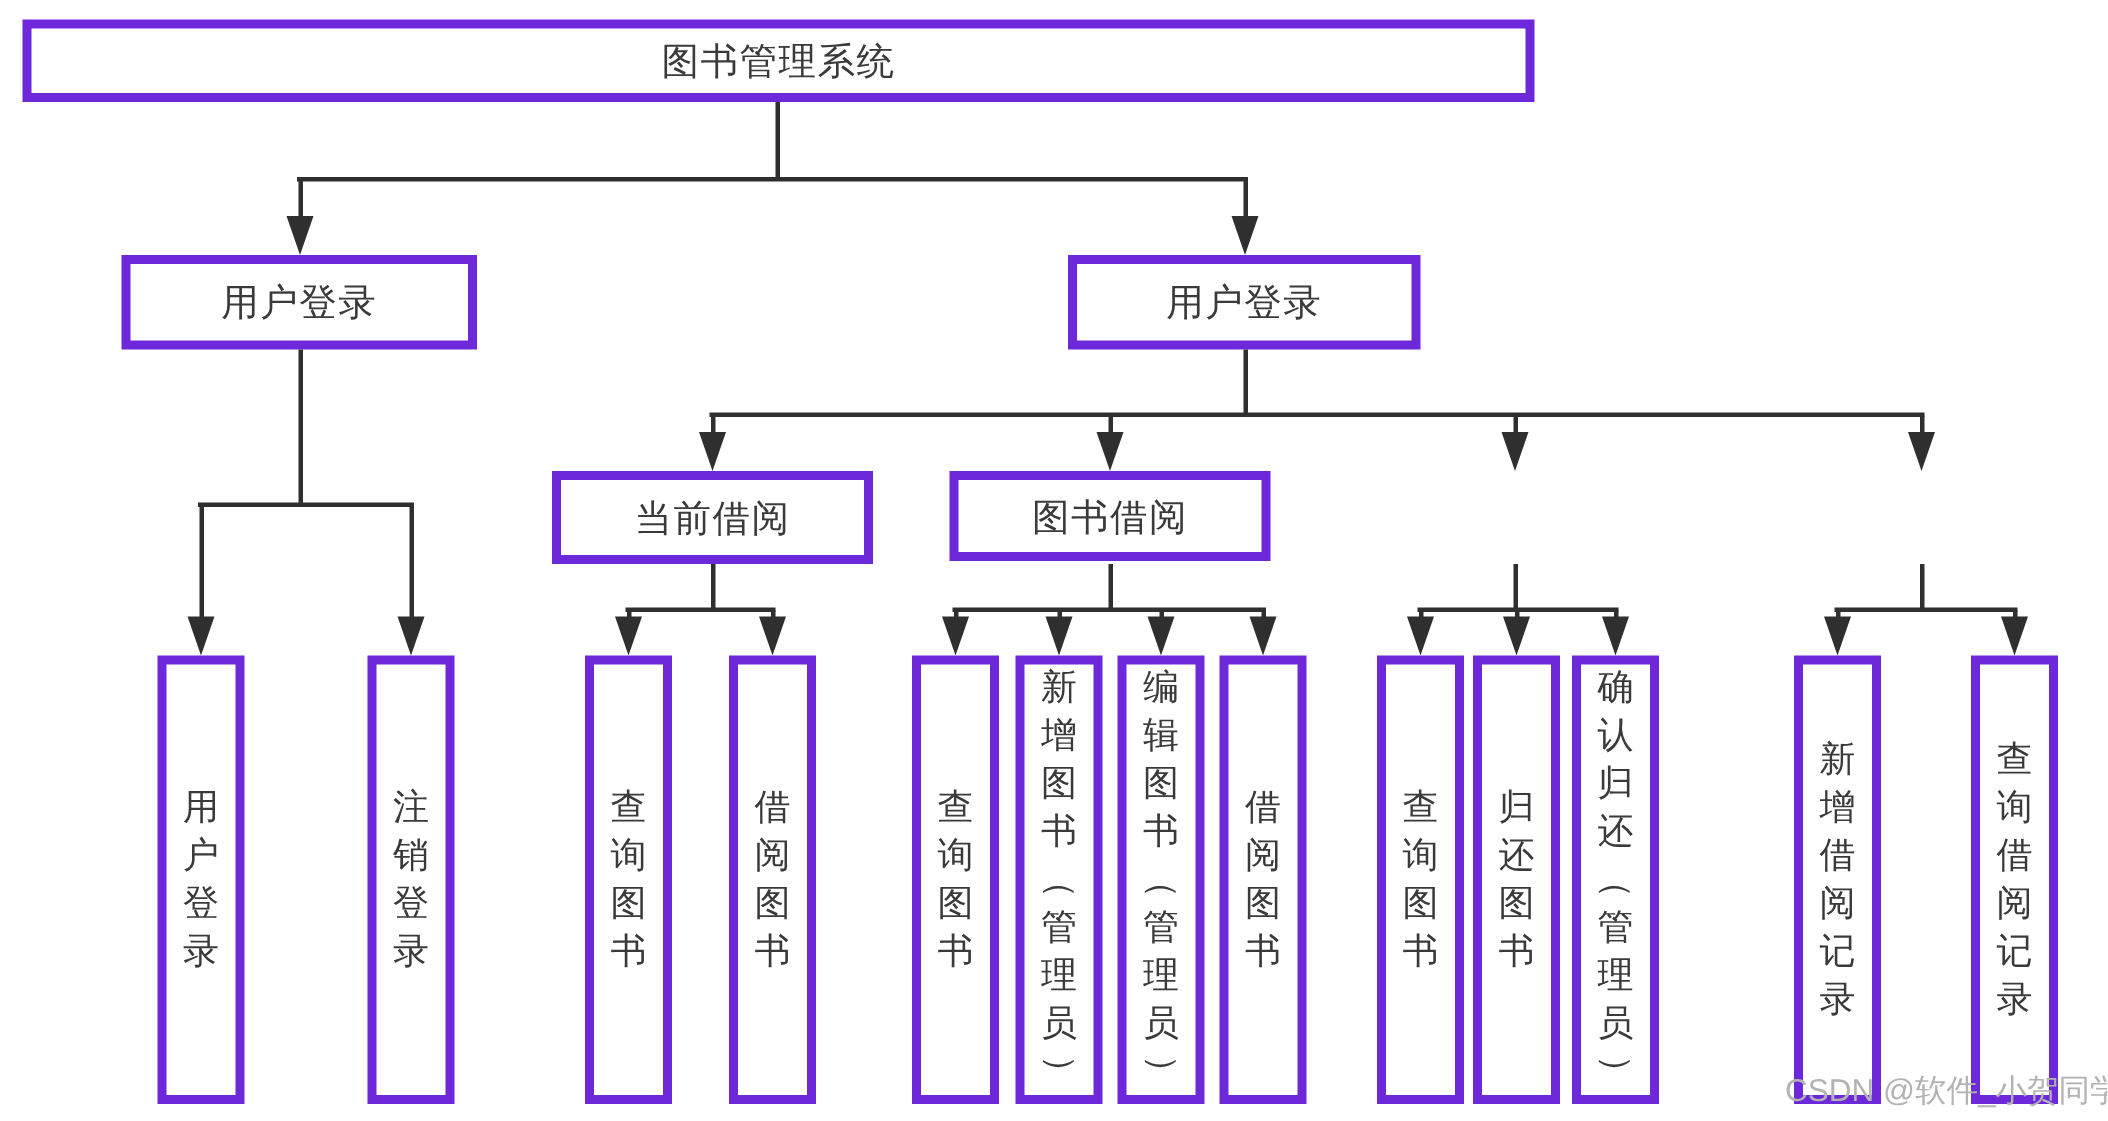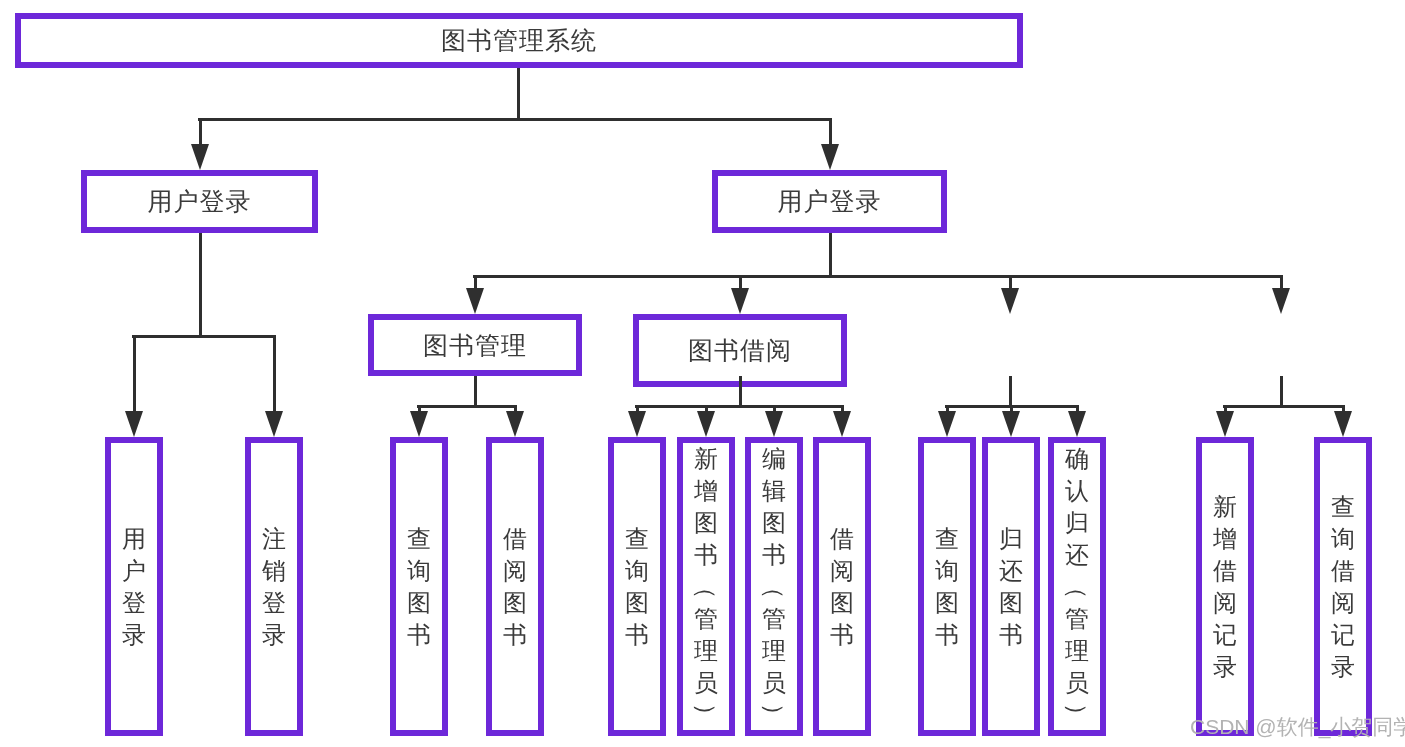--- a/index.html
+++ b/index.html
@@ -41,24 +41,24 @@
 
   <div class="node" style="left:81px;top:170px;width:237px;height:63px">
     <span>用户登录</span>
   </div>
 
   <div class="node" style="left:712px;top:170px;width:235px;height:63px">
     <span>用户登录</span>
   </div>
 
   <div class="node" style="left:368px;top:314px;width:214px;height:62px">
-    <span>图书管理</span>
-  </div>
-
-  <div class="node" style="left:633px;top:314px;width:214px;height:73px">
+    <span>当前借阅</span>
+  </div>
+
+  <div class="node" style="left:633px;top:314px;width:214px;height:60px">
     <span>图书借阅</span>
   </div>
 
 
 
   <div class="node vnode" style="left:105px;top:437px;width:58px;height:299px">
     <div class="vtext">
         <span class="vchar">用</span>
         <span class="vchar">户</span>
         <span class="vchar">登</span>

